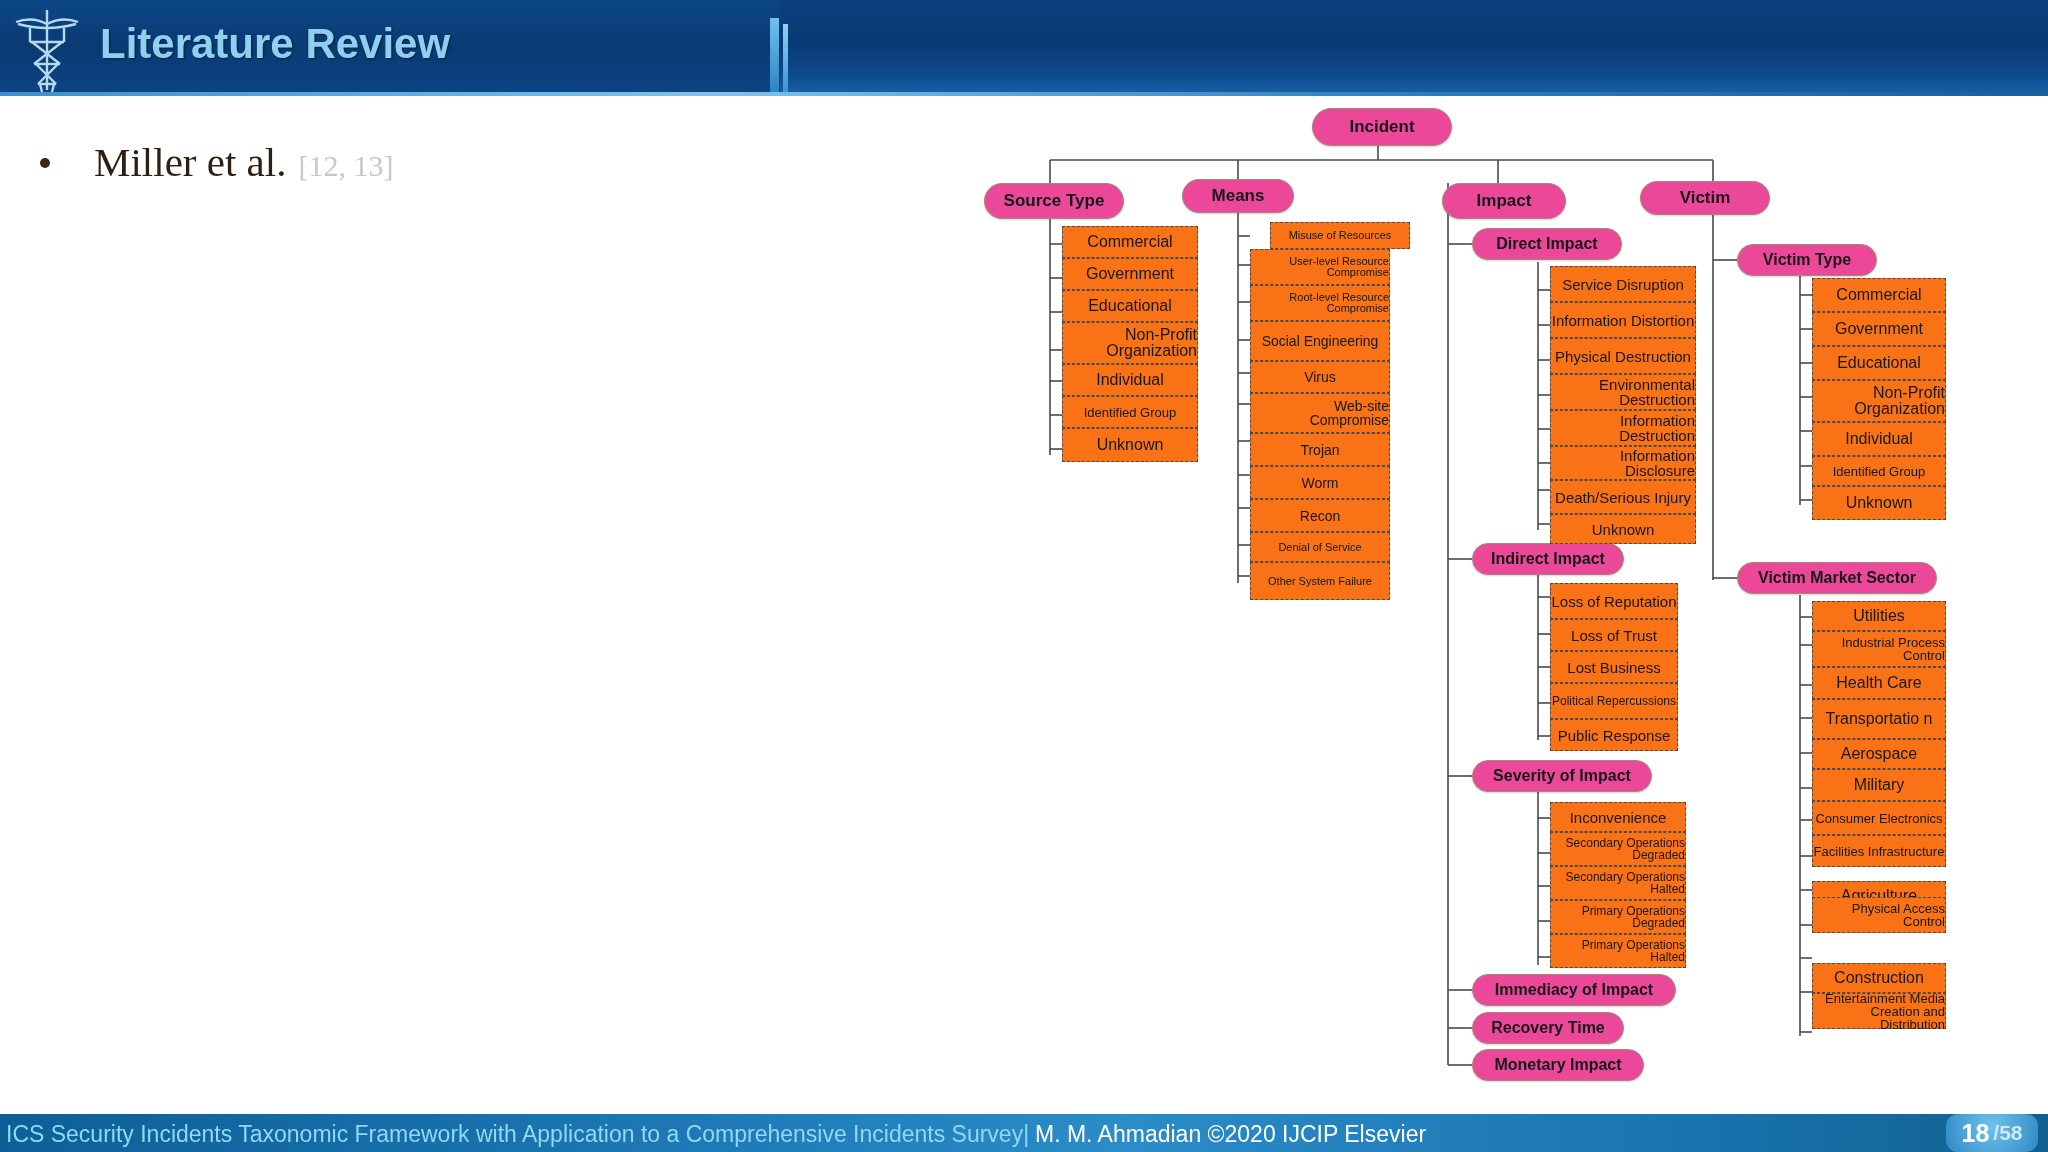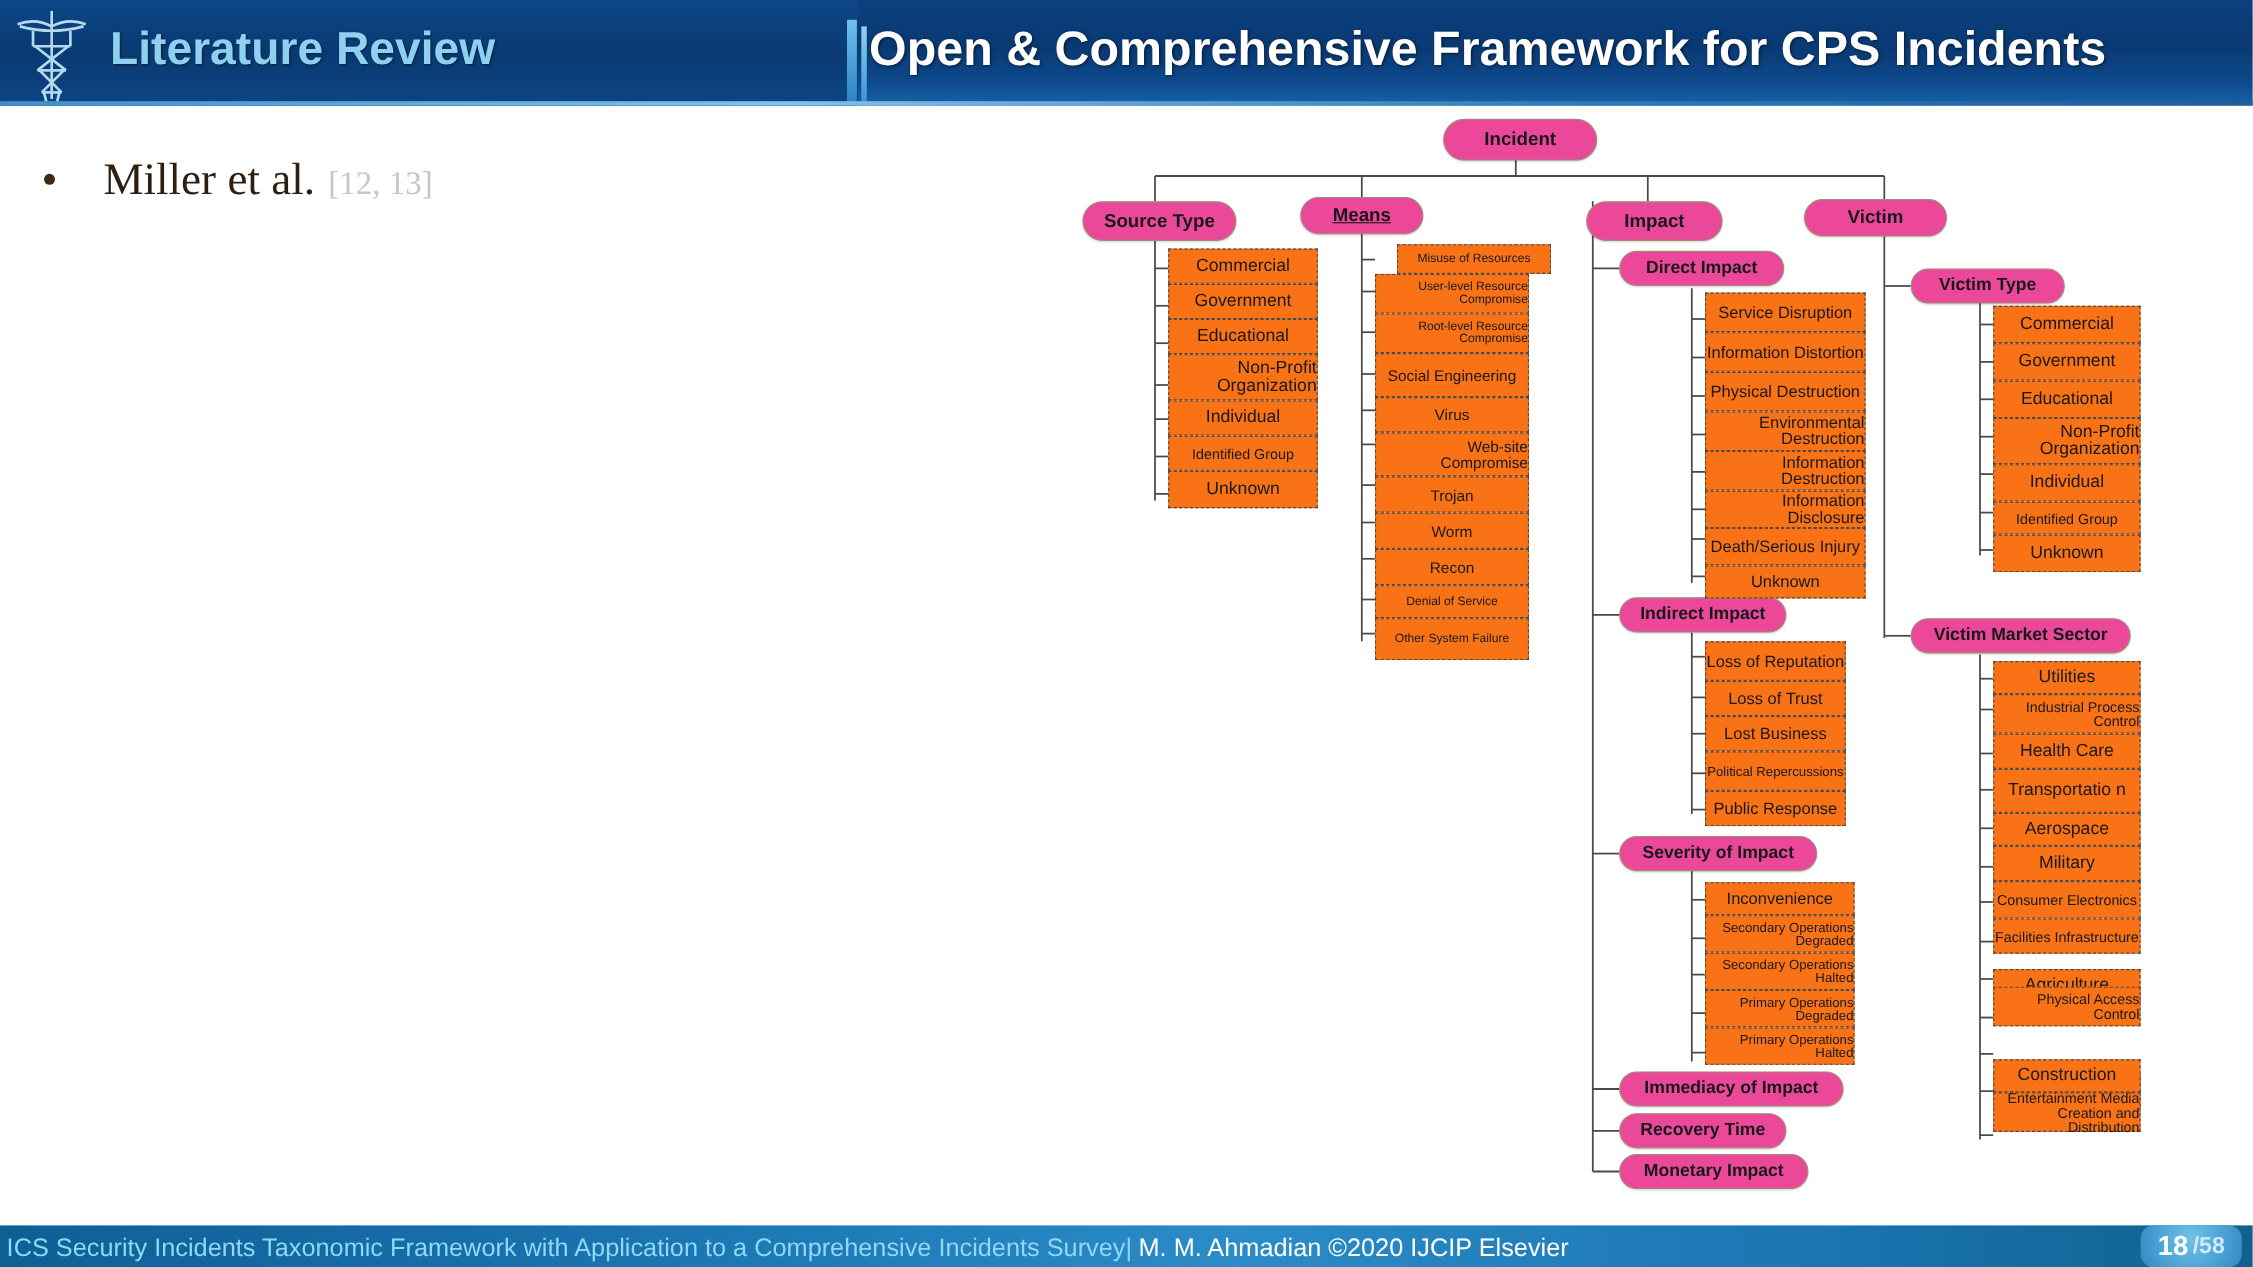--- a/index.html
+++ b/index.html
@@ -100,21 +100,20 @@
       <path d="M30 62 L50 82 M52 62 L32 82"></path>
       <path d="M32 82 L50 82"></path>
       <path d="M34 82 L36 90 M48 82 L46 90"></path>
     </g>
   </svg>
 
   <div class="header-sep"></div>
   <div class="header-sep2"></div>
 
   <div class="title-left">Literature Review</div>
-  <div class="title-right">Open &amp; Comprehensive Framework for CPS Incidents</div>
   <div class="header-underline"></div>
 </div>
 
 <div class="bullet-row">
   <span class="bullet-dot"></span>
   <span class="bullet-text">Miller et al.</span>
   <span class="bullet-ref">[12, 13]</span>
 </div>
 
 <svg id="diagram">
@@ -209,21 +208,21 @@
       <path d="M1800 925 L1812 925"></path>
     <path d="M1800 958 L1812 958"></path>
       <path d="M1800 992 L1812 992"></path>
     <path d="M1800 1032 L1812 1032"></path>
   </g>
 </svg>
 
 <div class="node" style="left:1312px;top:108px;width:140px;height:38px;font-size:17px;">Incident</div>
 
 <div class="node" style="left:984px;top:183px;width:140px;height:36px;font-size:17px;">Source Type</div>
-<div class="node" style="left:1182px;top:179px;width:112px;height:34px;font-size:17px;text-decoration:underline;">Means</div>
+<div class="node" style="left:1182px;top:179px;width:112px;height:34px;font-size:17px;">Means</div>
 <div class="node" style="left:1442px;top:183px;width:124px;height:36px;font-size:17px;">Impact</div>
 <div class="node" style="left:1640px;top:181px;width:130px;height:34px;font-size:17px;">Victim</div>
 
 <div class="node" style="left:1472px;top:228px;width:150px;height:32px;font-size:16px;">Direct Impact</div>
 <div class="node" style="left:1472px;top:543px;width:152px;height:32px;font-size:16px;">Indirect Impact</div>
 <div class="node" style="left:1472px;top:760px;width:180px;height:32px;font-size:16px;">Severity of Impact</div>
 <div class="node" style="left:1472px;top:974px;width:204px;height:32px;font-size:16px;">Immediacy of Impact</div>
 <div class="node" style="left:1472px;top:1012px;width:152px;height:32px;font-size:16px;">Recovery Time</div>
 <div class="node" style="left:1472px;top:1049px;width:172px;height:32px;font-size:16px;">Monetary Impact</div>
 

